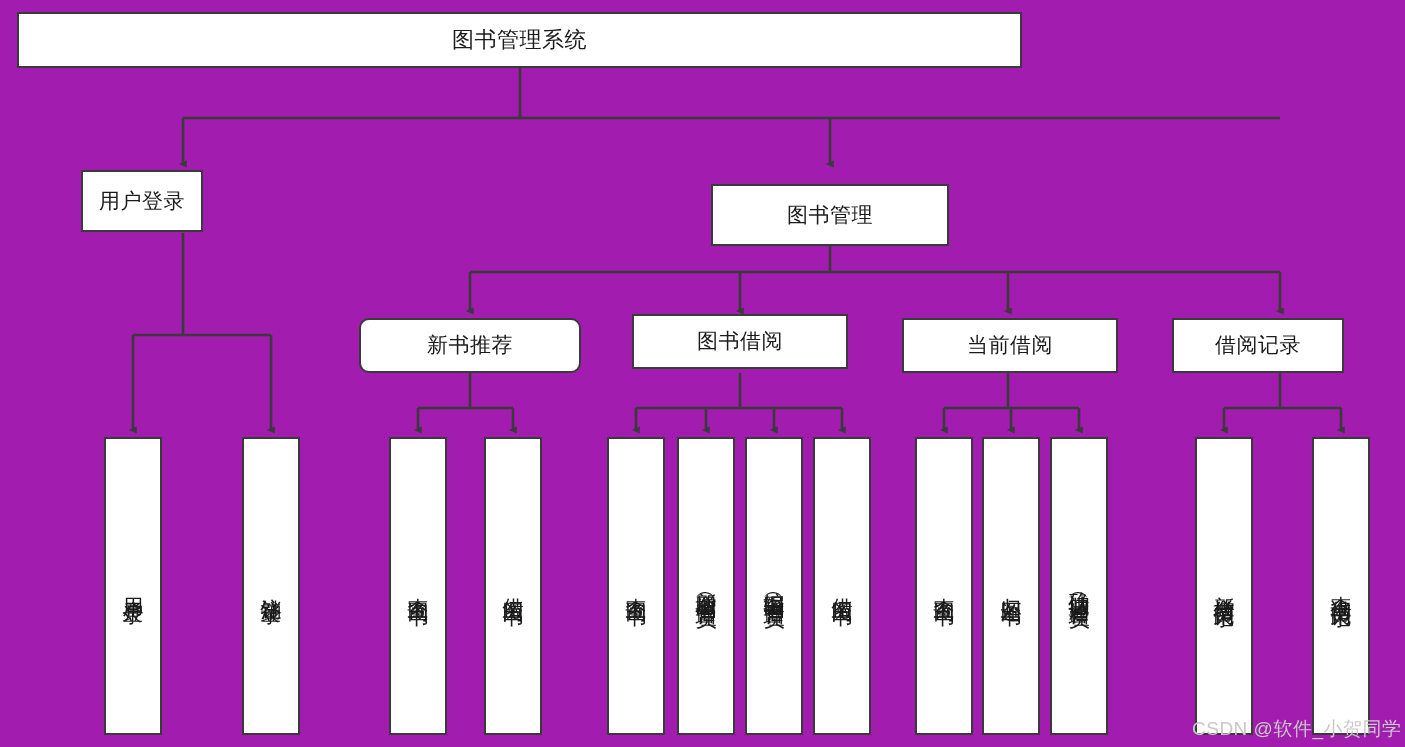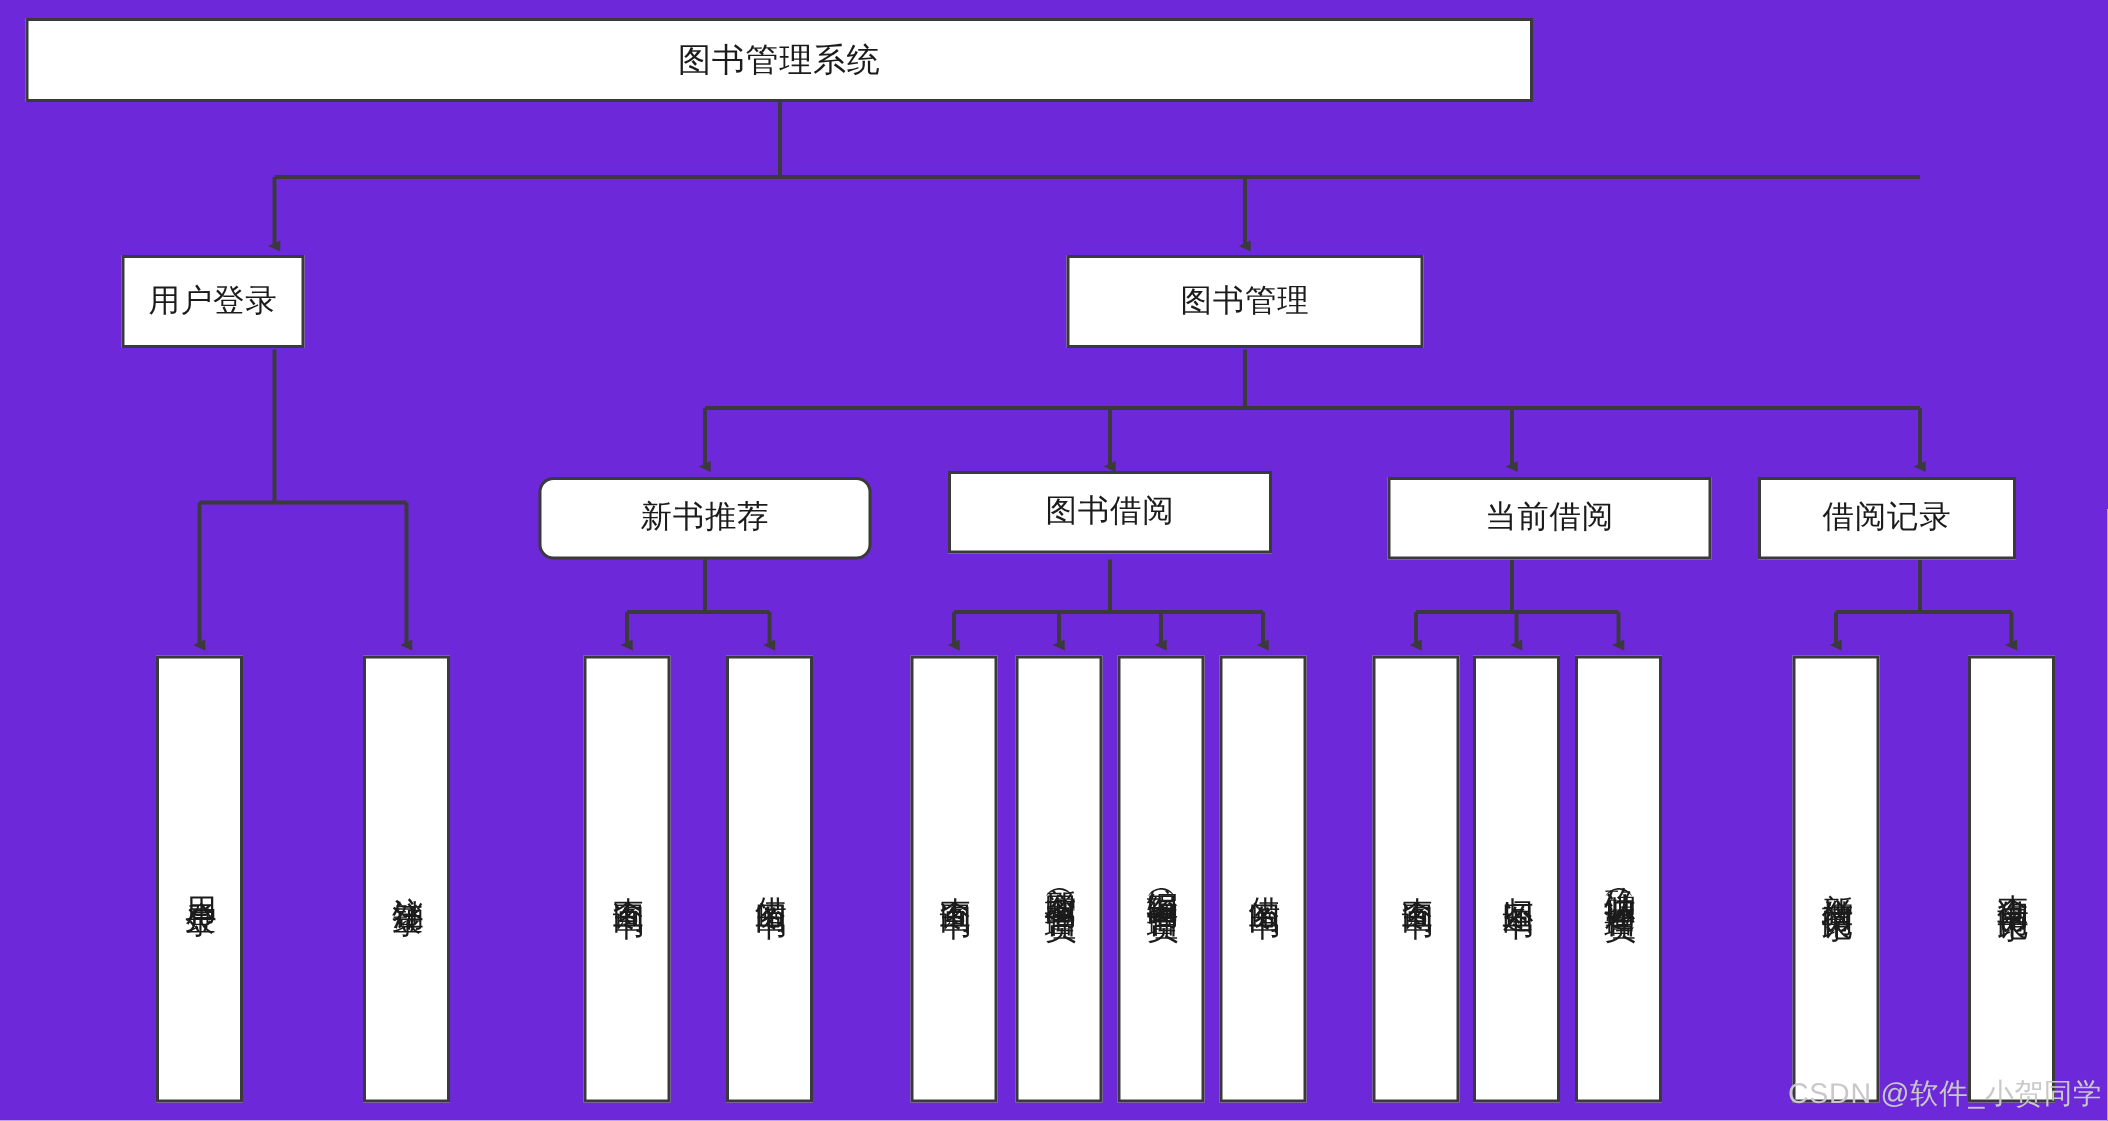--- a/index.html
+++ b/index.html
@@ -7,21 +7,21 @@
     padding: 0;
     background: #ffffff;
   }
   body {
     font-family: "Liberation Sans", "DejaVu Sans", sans-serif;
   }
   #canvas {
     position: relative;
     width: 1405px;
     height: 747px;
-    background: #6d28d9;
+    background: #a21caf;
     overflow: hidden;
   }
   svg.wires {
     position: absolute;
     left: 0;
     top: 0;
     width: 1405px;
     height: 747px;
     pointer-events: none;
   }
@@ -127,31 +127,31 @@
     </g>
   </svg>
 
   <div class="node horiz root" style="left:17px; top:12px; width:1005px; height:56px;">
     <span class="label">图书管理系统</span>
   </div>
 
   <div class="node horiz" style="left:81px; top:170px; width:122px; height:62px;">
     <span class="label">用户登录</span>
   </div>
-  <div class="node horiz" style="left:711px; top:170px; width:238px; height:62px;">
+  <div class="node horiz" style="left:711px; top:184px; width:238px; height:62px;">
     <span class="label">图书管理</span>
   </div>
 
   <div class="node horiz" style="left:359px; top:318px; width:222px; height:55px;border-radius:10px;">
     <span class="label">新书推荐</span>
   </div>
   <div class="node horiz" style="left:632px; top:314px; width:216px; height:55px;">
     <span class="label">图书借阅</span>
   </div>
-  <div class="node horiz" style="left:902px; top:318px; width:216px; height:55px;margin-left:23px;">
+  <div class="node horiz" style="left:902px; top:318px; width:216px; height:55px;">
     <span class="label">当前借阅</span>
   </div>
   <div class="node horiz" style="left:1172px; top:318px; width:172px; height:55px;">
     <span class="label">借阅记录</span>
   </div>
 
   <div class="node vert" style="left:104px; top:437px; width:58px; height:298px;">
     <span class="label">用户登录</span>
   </div>
   <div class="node vert" style="left:242px; top:437px; width:58px; height:298px;">

